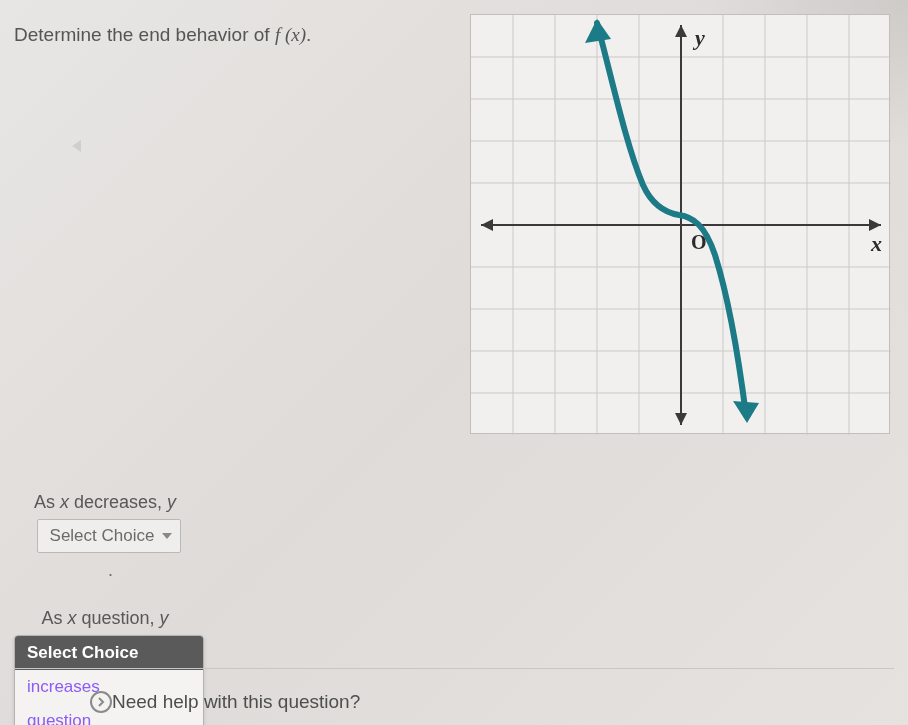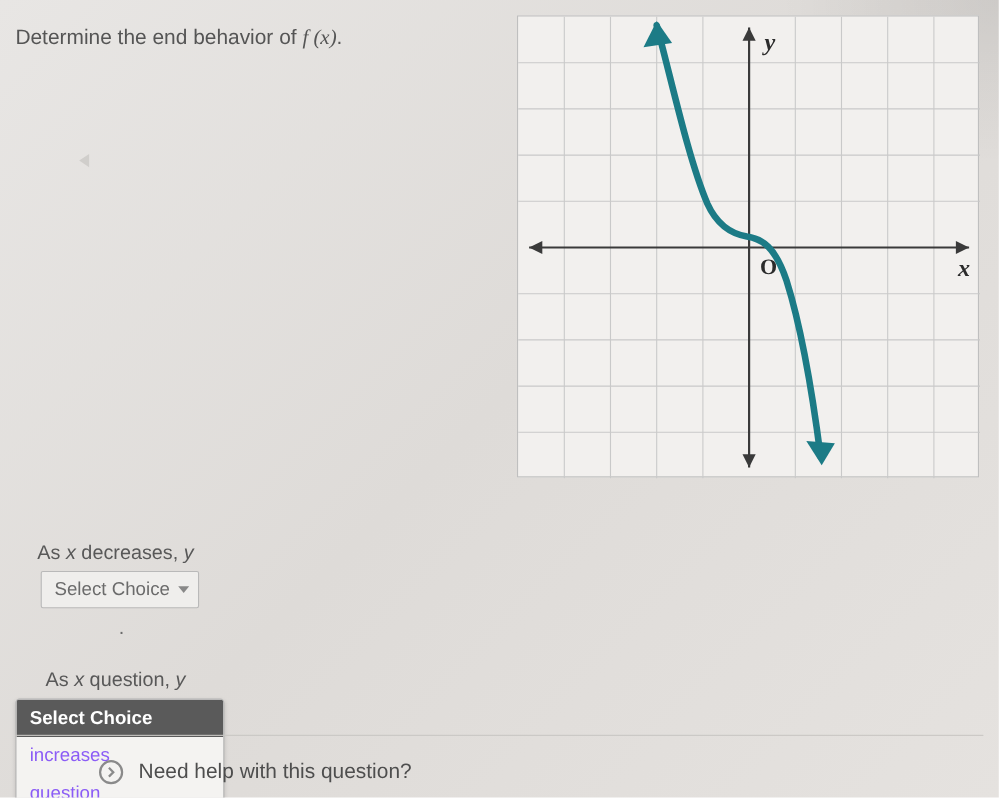--- a/index.html
+++ b/index.html
@@ -102,21 +102,20 @@
       line-height: 34px;
       margin-left: 3px;
       color: #6b6b6b;
     }
     .help-row {
       position: absolute;
       bottom: 12px;
       left: 90px;
       display: flex;
       align-items: center;
-      gap: 14px;
       font-size: 19px;
       color: #4e4e4e;
     }
     .help-icon {
       width: 22px; height: 22px;
       border: 2px solid #8a8a8a;
       border-radius: 50%;
       display: flex;
       align-items: center;
       justify-content: center;

